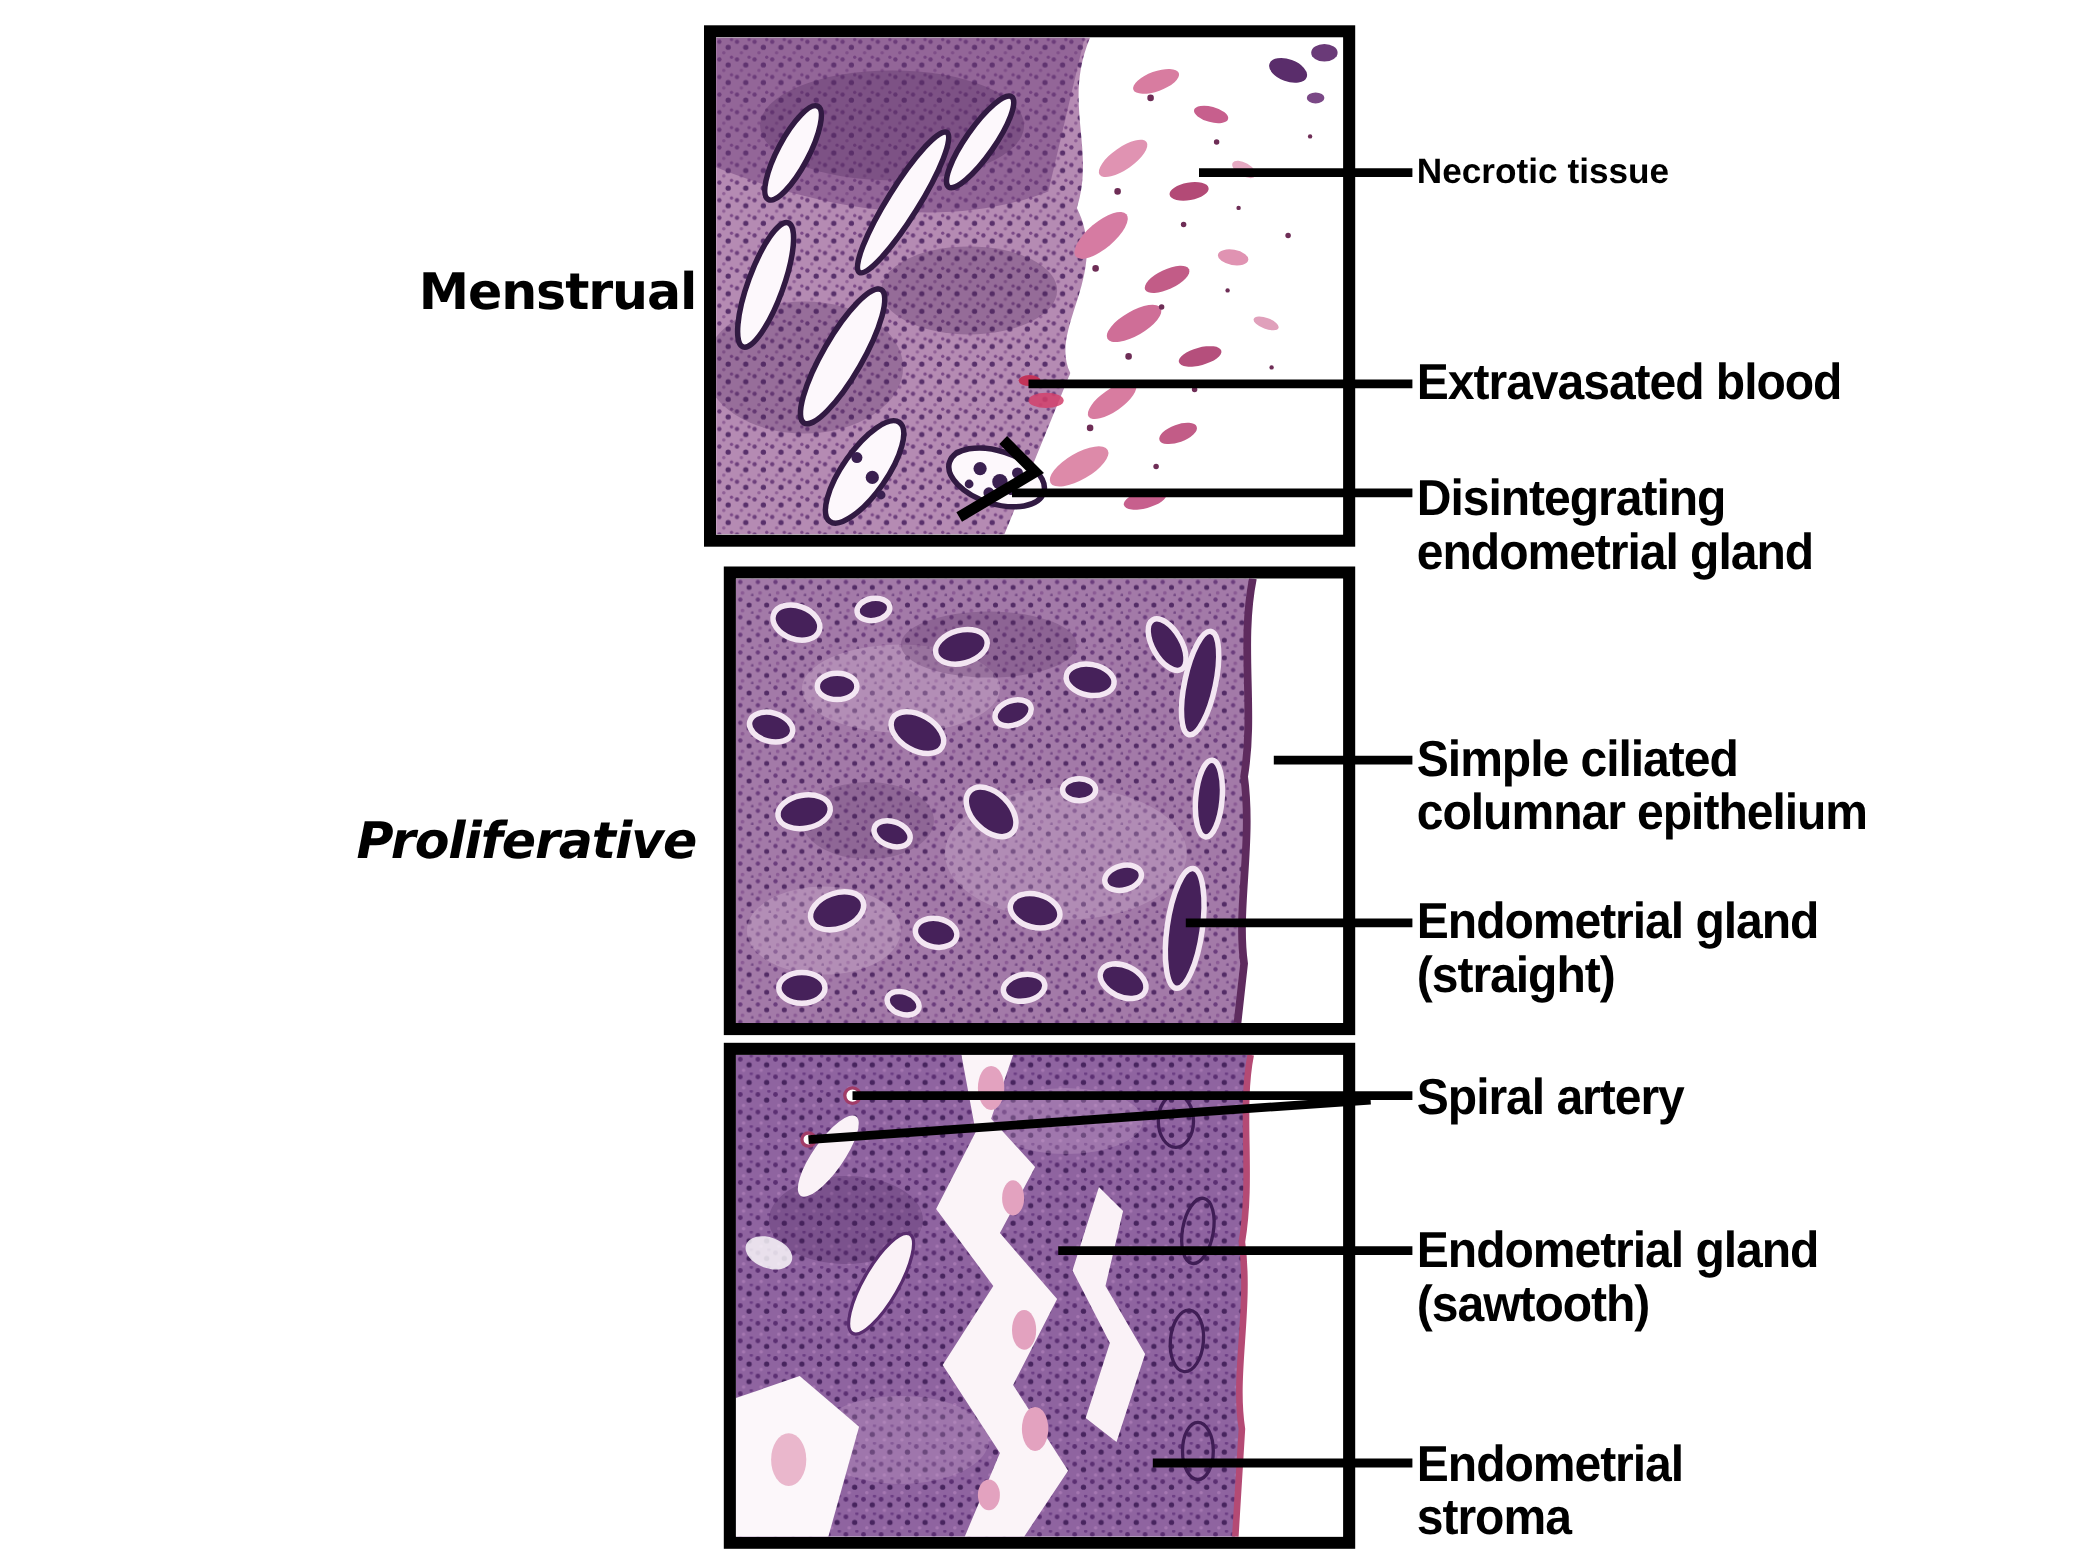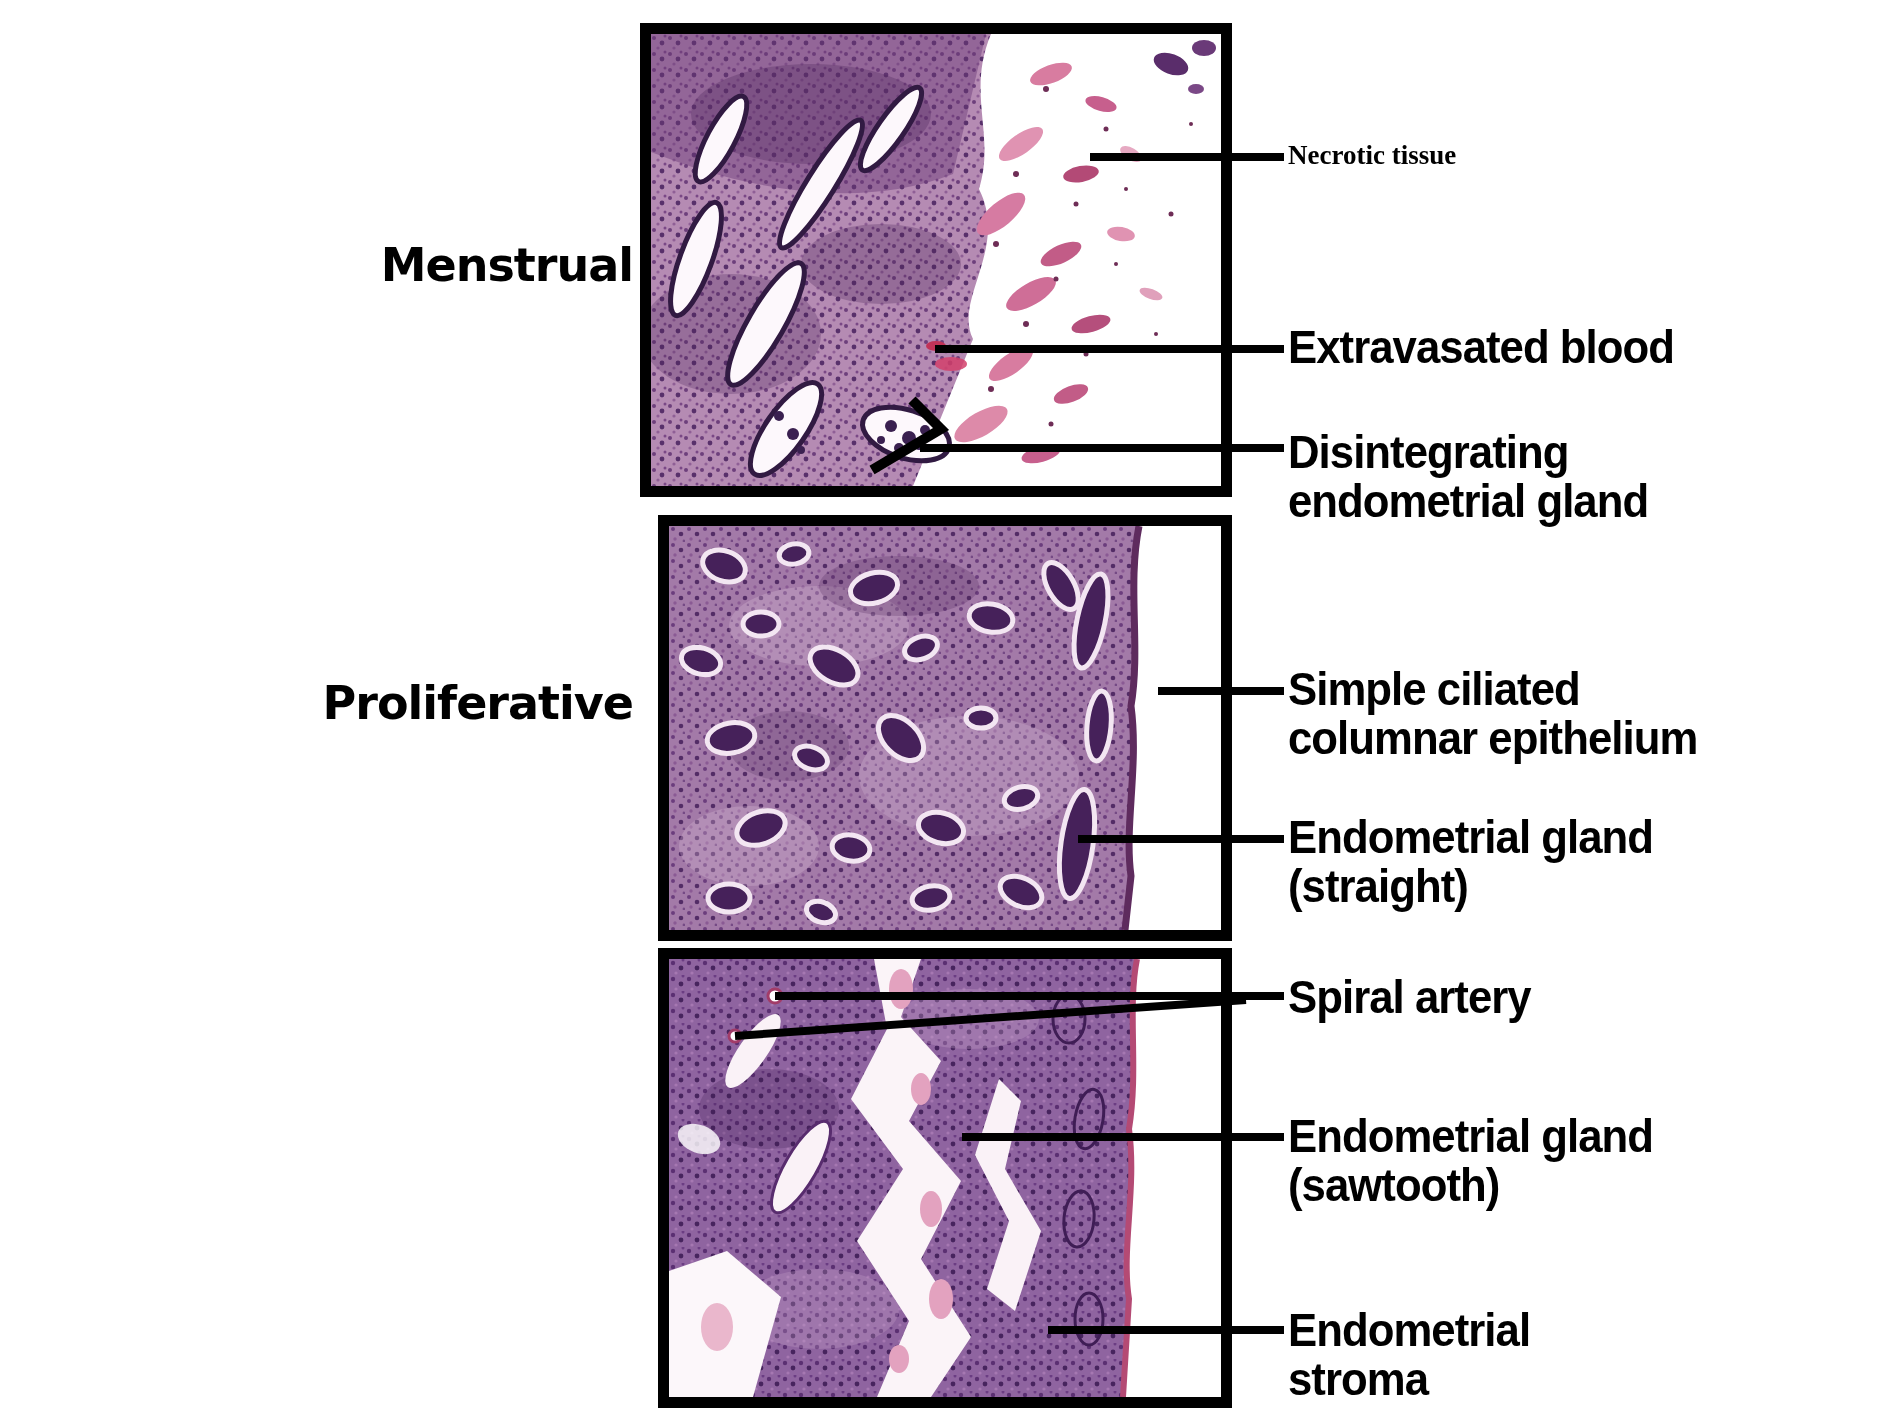--- a/index.html
+++ b/index.html
@@ -9,28 +9,28 @@
   .panel{position:absolute;border:11px solid #000;background:#fff;box-sizing:border-box;}
   #panel-menstrual{left:640px;top:23px;width:592px;height:474px;}
   #panel-proliferative{left:658px;top:515px;width:574px;height:426px;}
   #panel-secretory{left:658px;top:948px;width:574px;height:460px;}
   .panel svg{display:block;width:100%;height:100%;}
   
   .phase{position:absolute;right:1257px;text-align:left;white-space:nowrap;color:#000;
          font-family:"DejaVu Sans",sans-serif;font-weight:bold;font-size:46px;line-height:56px;
          letter-spacing:-1px;}
   #phase-0{top:237px;}
-  #phase-1{top:675px;}
+  #phase-1{top:736px;font-style:italic;}
   #phase-2{top:1152px;}
   
   .ann{position:absolute;left:1288px;color:#000;white-space:nowrap;
        font-family:"Liberation Sans",sans-serif;font-weight:bold;font-size:46px;line-height:49px;
        letter-spacing:-1px;transform:scaleX(.95);transform-origin:left top;}
   .ann .ln{display:block;}
-  .ann.wide{font-family:Liberation Serif, serif;font-size:27px;letter-spacing:0;transform:none;}
+  .ann.wide{font-family:Liberation Sans, sans-serif;font-size:32px;letter-spacing:0;transform:none;}
   #ann-0{top:131px;}
   #ann-1{top:323px;}
   #ann-2{top:428px;}
   #ann-3{top:665px;}
   #ann-4{top:813px;}
   #ann-5{top:973px;}
   #ann-6{top:1112px;}
   #ann-7{top:1306px;}
   
   #leaders{position:absolute;left:0;top:0;width:1890px;height:1417px;pointer-events:none;}

